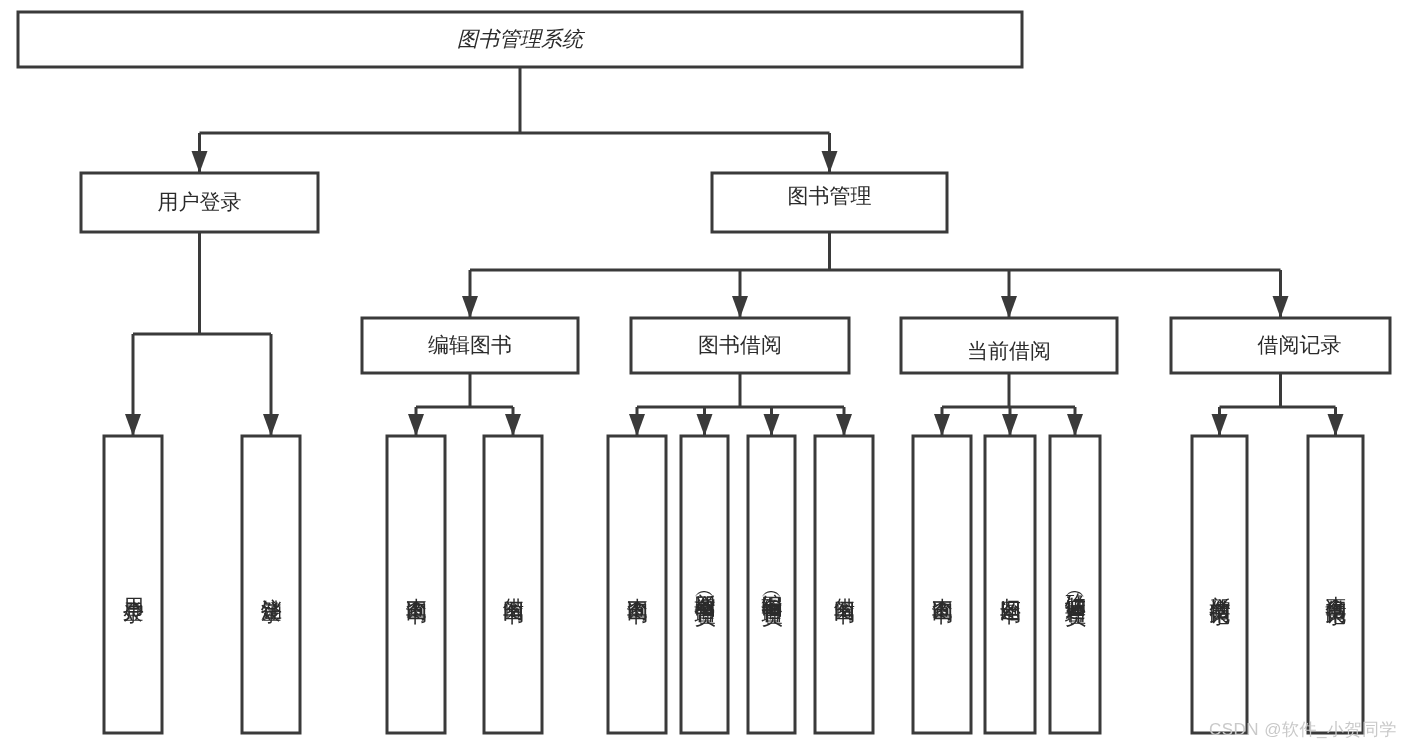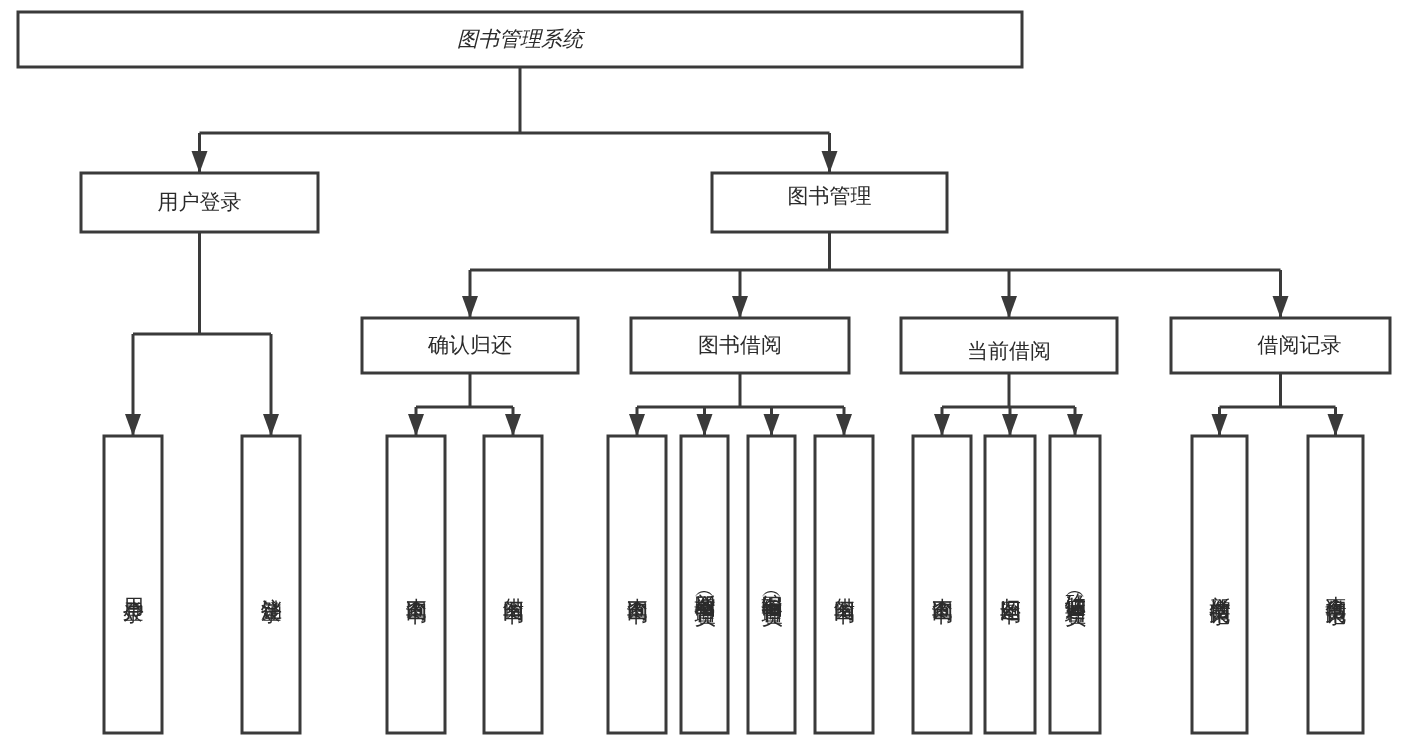--- a/index.html
+++ b/index.html
@@ -149,31 +149,32 @@
         <line x1="1219.5" y1="407" x2="1219.5" y2="436" class="conn"></line>
         <polygon points="1211.5,414 1227.5,414 1219.5,436" class="arrow-head"></polygon>
         <line x1="1335.5" y1="407" x2="1335.5" y2="436" class="conn"></line>
         <polygon points="1327.5,414 1343.5,414 1335.5,436" class="arrow-head"></polygon>
       </g>
   </svg>
   <div id="labels-layer">
       <div class="node-label horizontal" style="left: 18px; top: 12px; width: 1004px; height: 55px; font-style: italic;">图书管理系统</div>
       <div class="node-label horizontal" style="left: 81px; top: 173px; width: 237px; height: 59px;">用户登录</div>
       <div class="node-label horizontal" style="left: 712px; top: 173px; width: 235px; height: 46px;">图书管理</div>
-      <div class="node-label horizontal" style="left: 362px; top: 318px; width: 216px; height: 55px;">确认归还</div>
+      <div class="node-label horizontal" style="left: 362px; top: 318px; width: 216px; height: 55px;">编辑图书</div>
       <div class="node-label horizontal" style="left: 631px; top: 318px; width: 218px; height: 55px;">图书借阅</div>
       <div class="node-label horizontal" style="left: 901px; top: 318px; width: 216px; height: 66px;">当前借阅</div>
       <div class="node-label horizontal" style="left: 1171px; top: 318px; width: 257px; height: 55px;">借阅记录</div>
       <div class="node-label vertical" style="left: 104px; top: 436px; width: 58px; height: 297px; align-items: center; justify-content: center; white-space: nowrap;">用户登录</div>
       <div class="node-label vertical" style="left: 242px; top: 436px; width: 58px; height: 297px; align-items: center; justify-content: center; white-space: nowrap;">注销登录</div>
       <div class="node-label vertical" style="left: 387px; top: 436px; width: 58px; height: 297px; align-items: center; justify-content: center; white-space: nowrap;">查询图书</div>
       <div class="node-label vertical" style="left: 484px; top: 436px; width: 58px; height: 297px; align-items: center; justify-content: center; white-space: nowrap;">借阅图书</div>
       <div class="node-label vertical" style="left: 608px; top: 436px; width: 58px; height: 297px; align-items: center; justify-content: center; white-space: nowrap;">查询图书</div>
       <div class="node-label vertical" style="left: 681px; top: 436px; width: 47px; height: 297px; align-items: center; justify-content: center; white-space: nowrap;">新增图书（管理员）</div>
       <div class="node-label vertical" style="left: 748px; top: 436px; width: 47px; height: 297px; align-items: center; justify-content: center; white-space: nowrap;">编辑图书（管理员）</div>
       <div class="node-label vertical" style="left: 815px; top: 436px; width: 58px; height: 297px; align-items: center; justify-content: center; white-space: nowrap;">借阅图书</div>
       <div class="node-label vertical" style="left: 913px; top: 436px; width: 58px; height: 297px; align-items: center; justify-content: center; white-space: nowrap;">查询图书</div>
       <div class="node-label vertical" style="left: 985px; top: 436px; width: 50px; height: 297px; align-items: center; justify-content: center; white-space: nowrap;">归还图书</div>
       <div class="node-label vertical" style="left: 1050px; top: 436px; width: 50px; height: 297px; align-items: center; justify-content: center; white-space: nowrap;">确认归还（管理员）</div>
       <div class="node-label vertical" style="left: 1192px; top: 436px; width: 55px; height: 297px; align-items: center; justify-content: center; white-space: nowrap;">新增借阅记录</div>
       <div class="node-label vertical" style="left: 1308px; top: 436px; width: 55px; height: 297px; align-items: center; justify-content: center; white-space: nowrap;">查询借阅记录</div>
     </div>
+  <div class="watermark">CSDN @软件_小贺同学</div>
 </div>
 
 </body></html>

